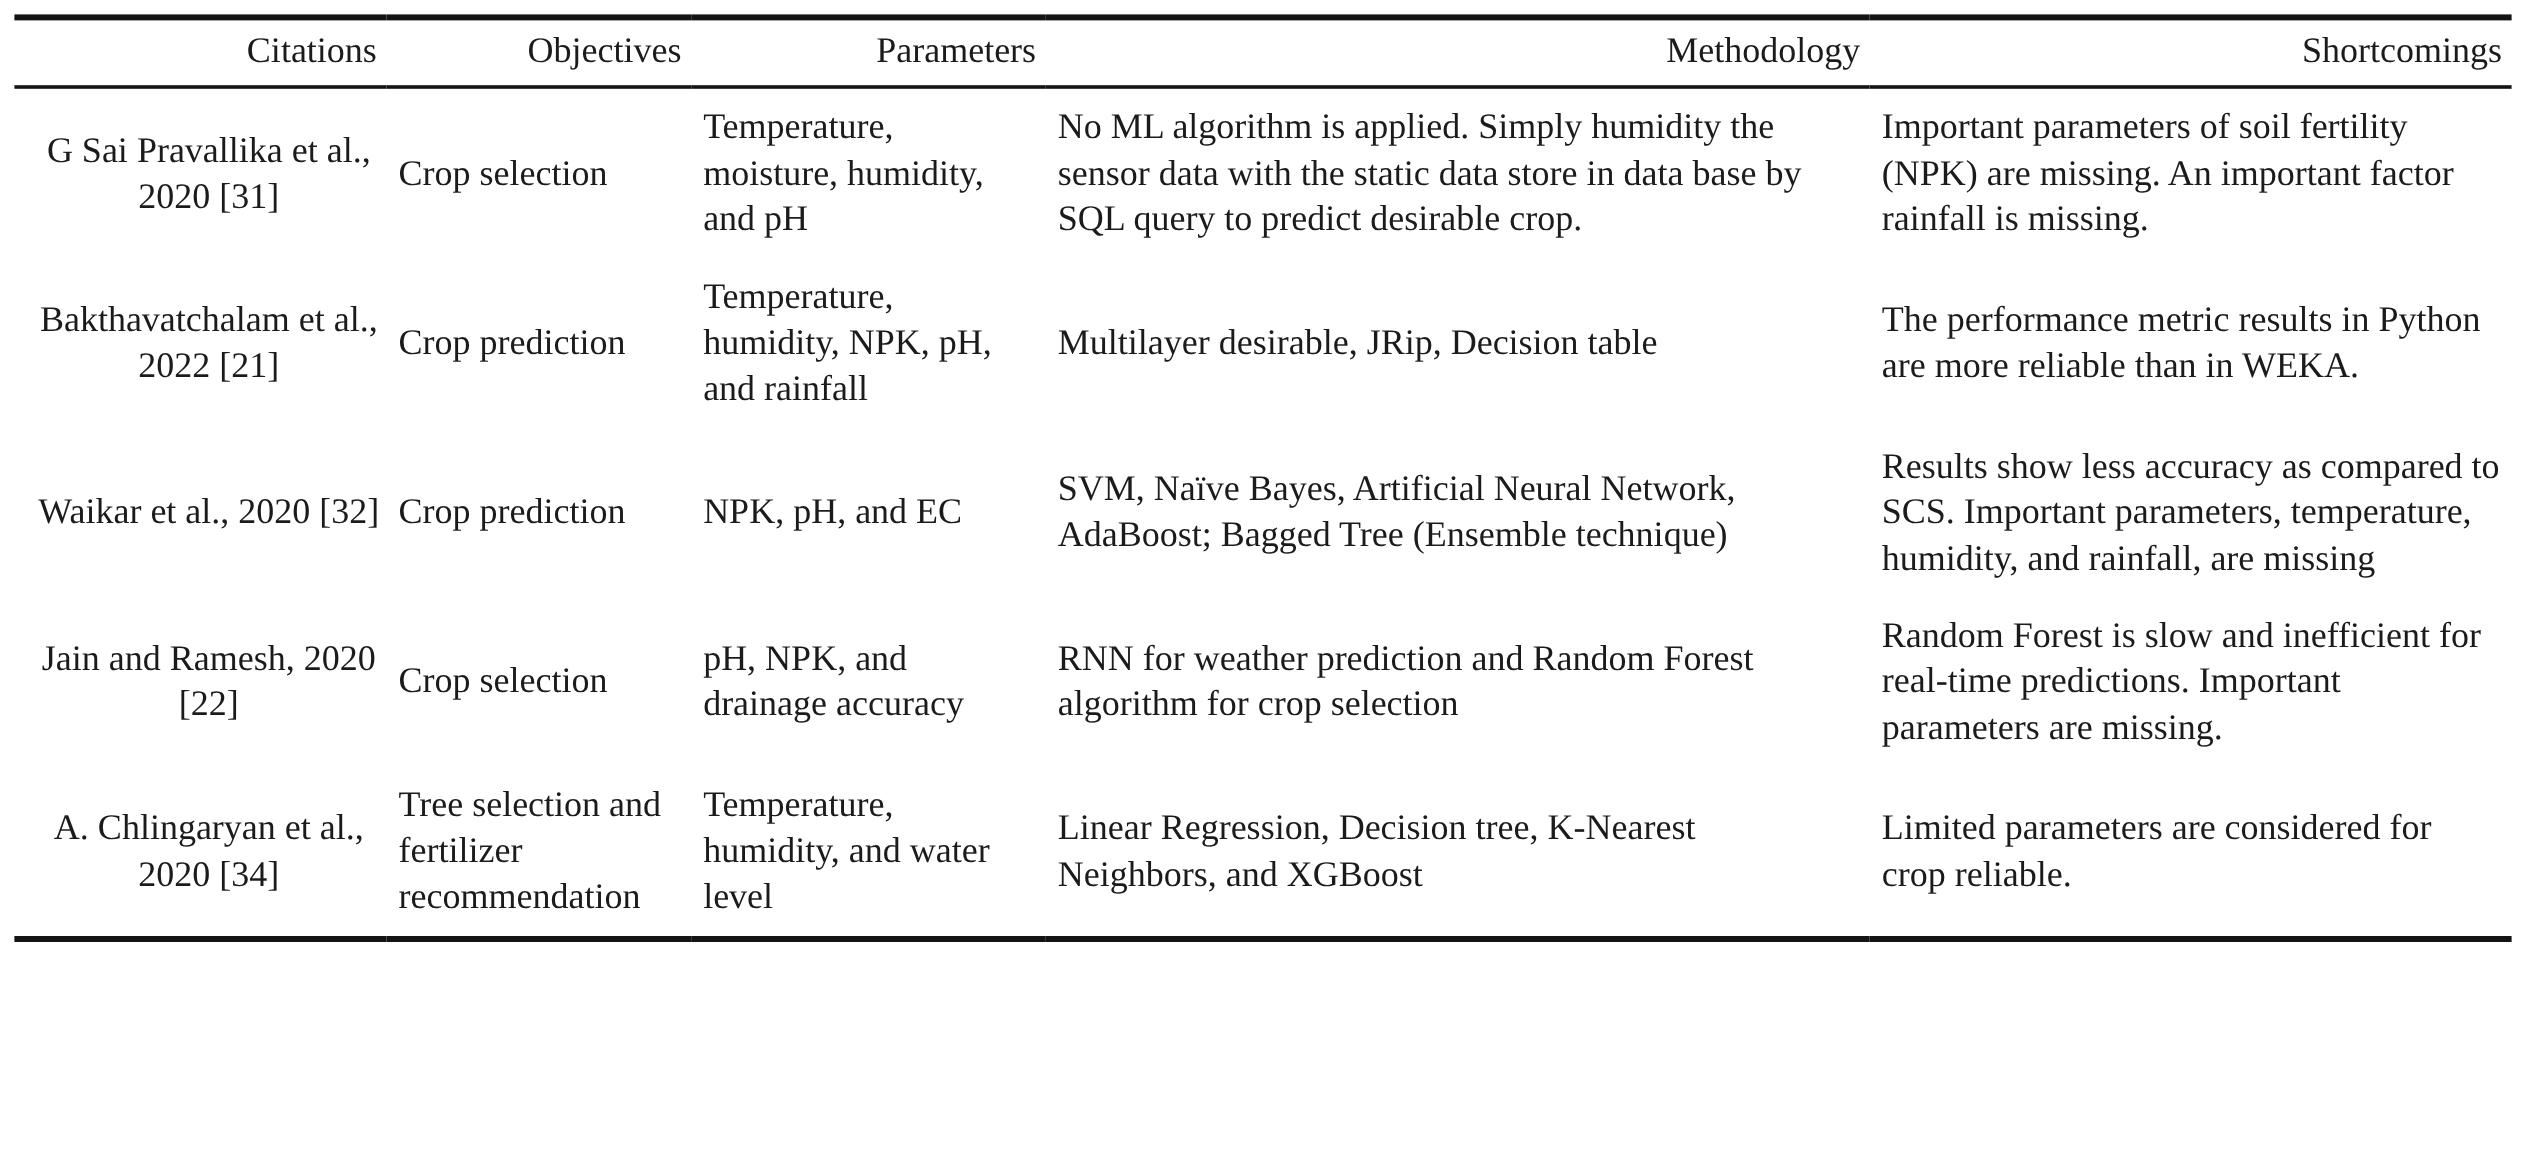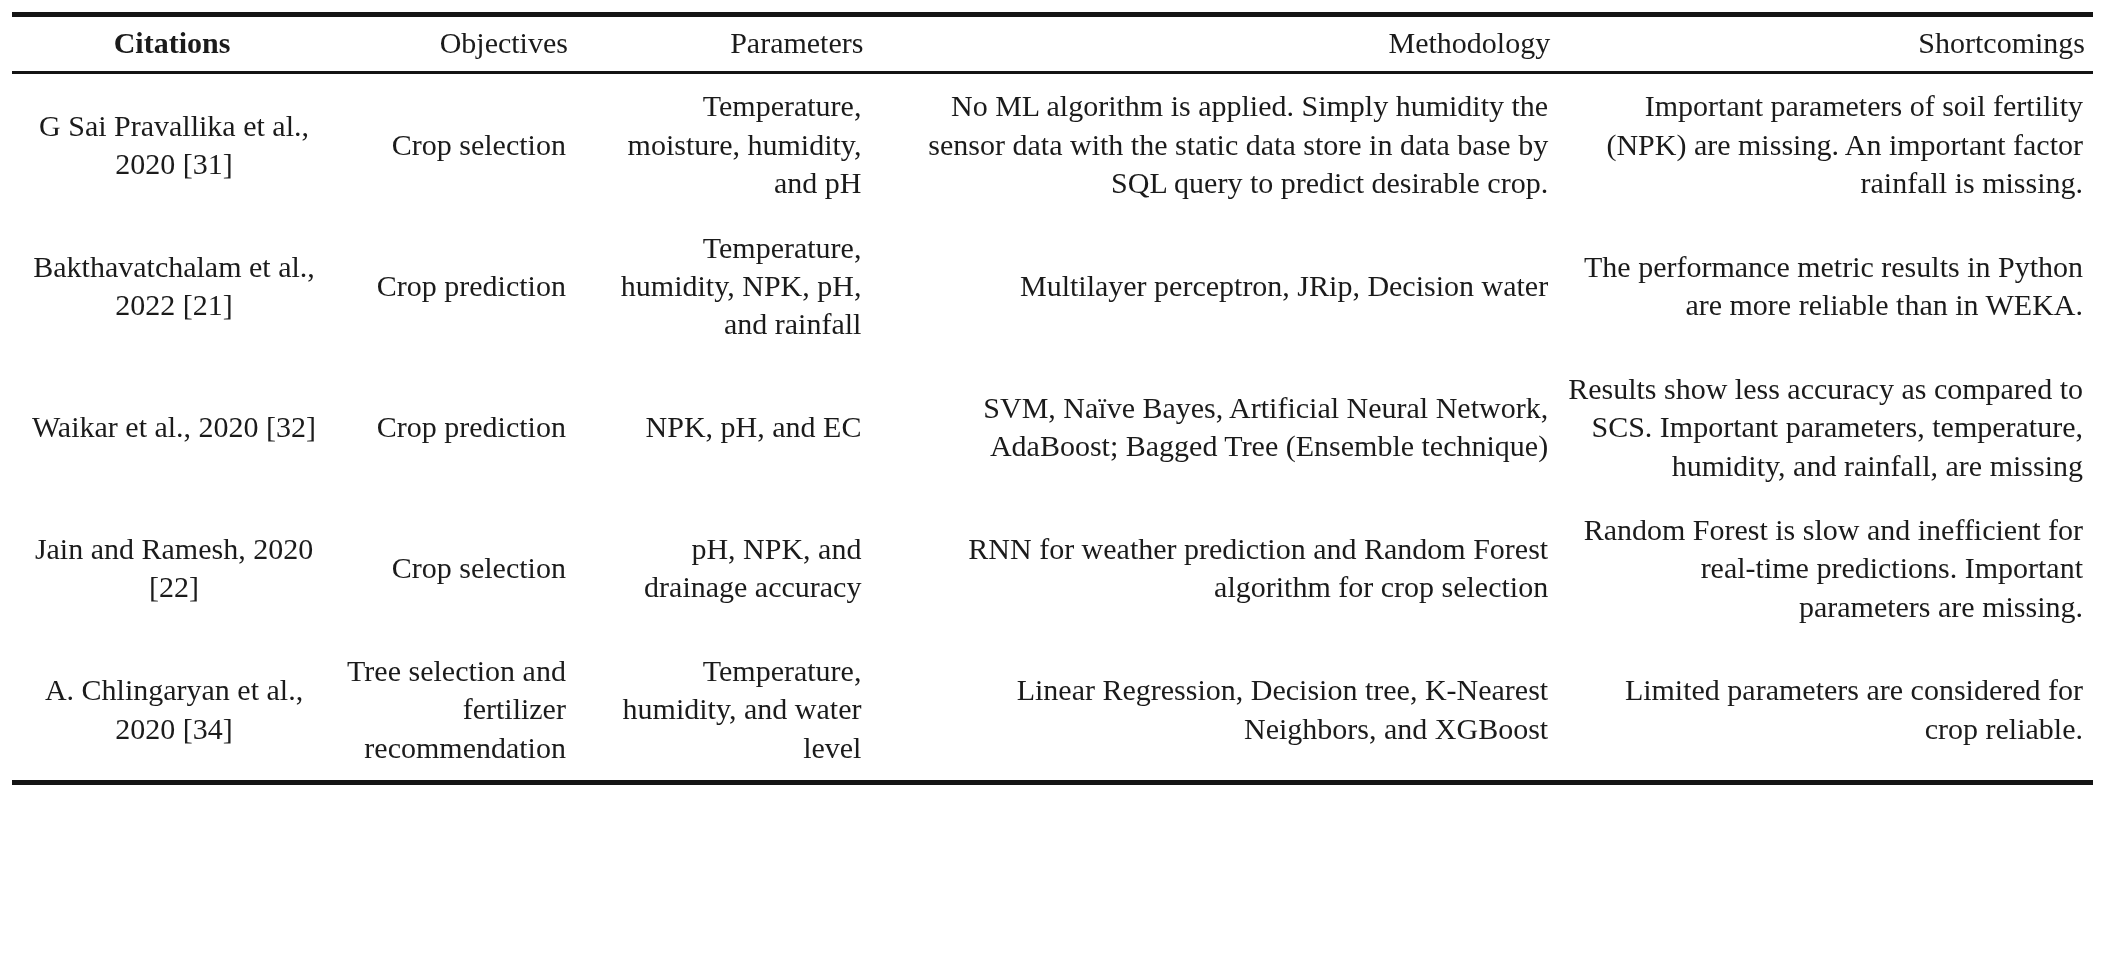--- a/index.html
+++ b/index.html
@@ -32,24 +32,24 @@
   col.c-methodology  { width: 33.0%; }
   col.c-shortcomings { width: 25.7%; }
 
   thead th {
     font-weight: normal;
     text-align: right;
     vertical-align: middle;
     padding: 7px 8px 9px 8px;
     border-bottom: 3px solid #141414;
   }
-  thead th.left { text-align: center; padding-left: 18px; font-weight: bold; }
+  thead th.left { text-align: right; padding-left: 18px; }
 
   tbody td {
-    text-align: right;
+    text-align: left;
     vertical-align: middle;
     padding: 13px 10px;
   }
   tbody td.citation {
     text-align: center;
     padding-left: 18px;
     padding-right: 4px;
   }
 </style>
 </head>
@@ -78,21 +78,21 @@
         <td class="citation">G Sai Pravallika et al., 2020 [31]</td>
         <td>Crop selection</td>
         <td>Temperature, moisture, humidity, and pH</td>
         <td>No ML algorithm is applied. Simply humidity the sensor data with the static data store in data base by SQL query to predict desirable crop.</td>
         <td>Important parameters of soil fertility (NPK) are missing. An important factor rainfall is missing.</td>
       </tr>
       <tr>
         <td class="citation">Bakthavatchalam et al., 2022 [21]</td>
         <td>Crop prediction</td>
         <td>Temperature, humidity, NPK, pH, and rainfall</td>
-        <td>Multilayer perceptron, JRip, Decision water</td>
+        <td>Multilayer desirable, JRip, Decision table</td>
         <td>The performance metric results in Python are more reliable than in WEKA.</td>
       </tr>
       <tr>
         <td class="citation">Waikar et al., 2020 [32]</td>
         <td>Crop prediction</td>
         <td>NPK, pH, and EC</td>
         <td>SVM, Naïve Bayes, Artificial Neural Network, AdaBoost; Bagged Tree (Ensemble technique)</td>
         <td>Results show less accuracy as compared to SCS. Important parameters, temperature, humidity, and rainfall, are missing</td>
       </tr>
       <tr>

